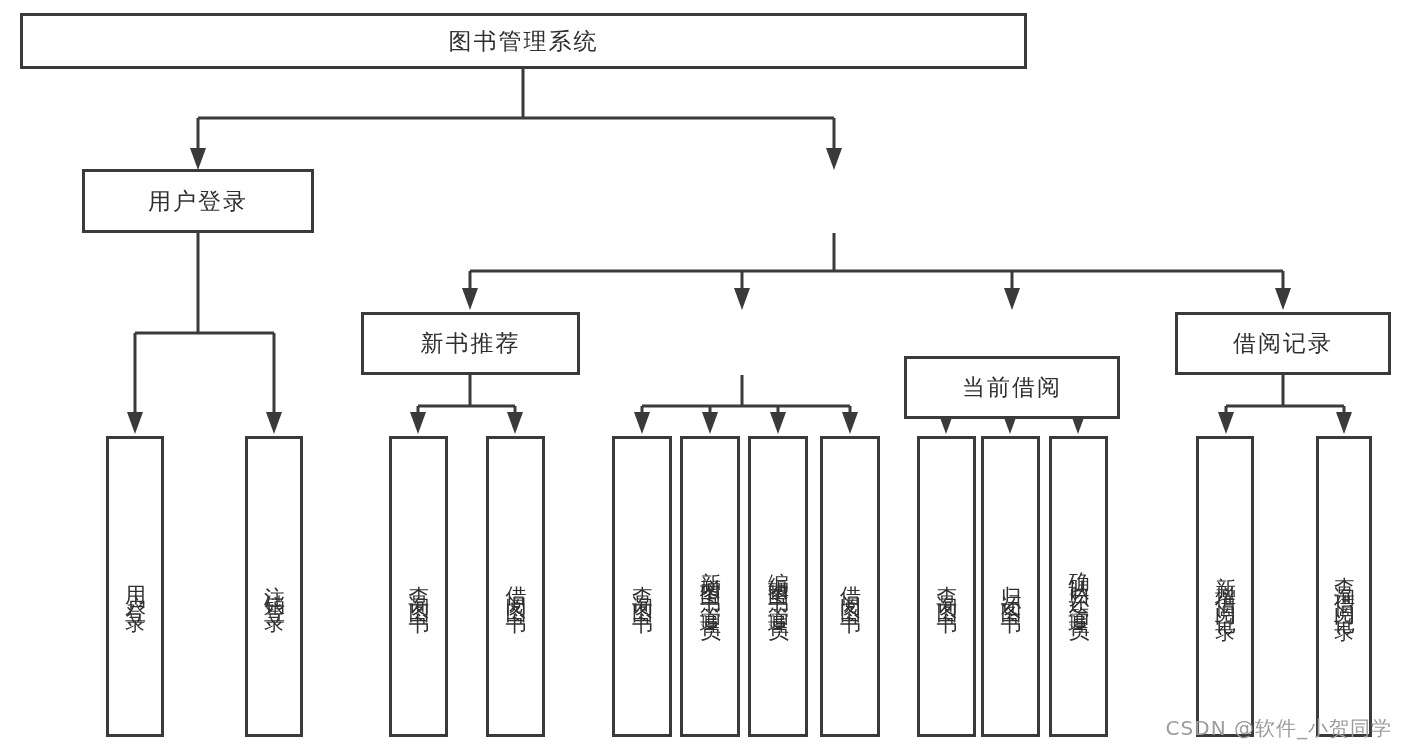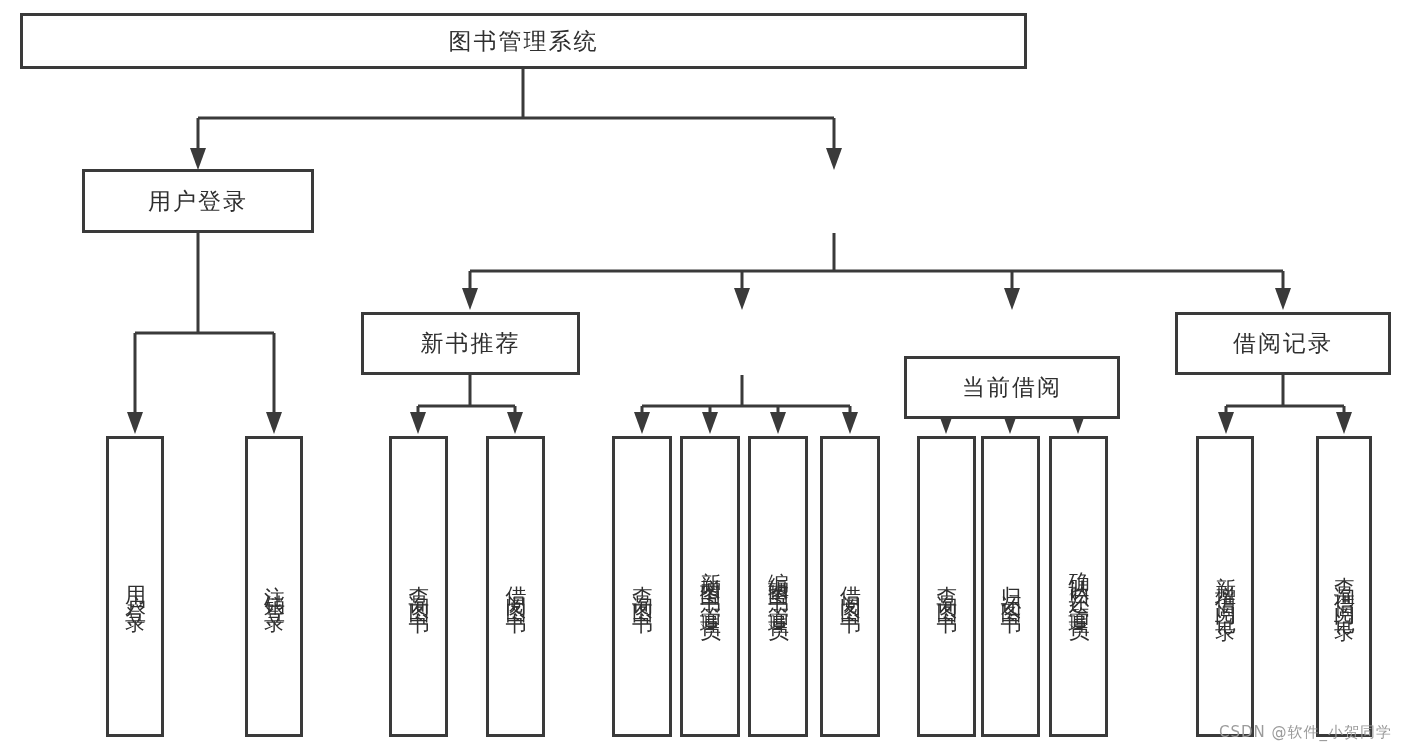--- a/index.html
+++ b/index.html
@@ -63,21 +63,21 @@
     letter-spacing: 9px;
     line-height: 1;
   }
   .leaf.long > span {
     letter-spacing: 7px;
   }
   #watermark {
     position: absolute;
     right: 13px;
     bottom: 5px;
-    font-size: 15px;
+    font-size: 20px;
     color: var(--watermark);
     letter-spacing: 1px;
     white-space: nowrap;
     margin-left: 40px;
   }
 </style>
 </head>
 <body>
 
 <div id="canvas">

